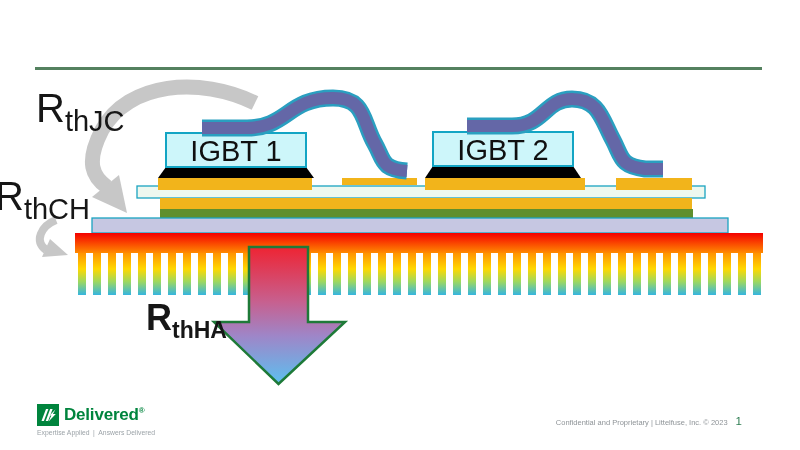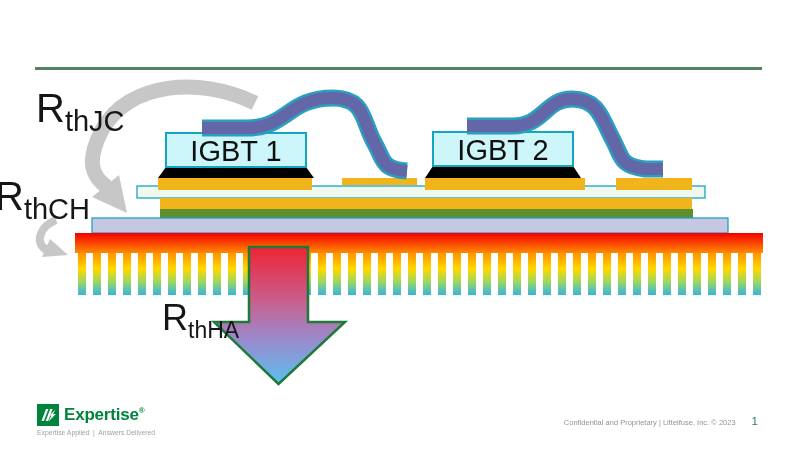--- a/index.html
+++ b/index.html
@@ -10,30 +10,30 @@
   #fins{left:78px;top:253px;width:683px;height:42px;
     background-image:
       repeating-linear-gradient(90deg, rgba(255,255,255,0) 0 8px, #ffffff 8px 15px),
       linear-gradient(180deg,#FF9100 0%,#FFD800 38%,#9ED85E 68%,#35B5E0 100%);}
   #diagram-svg{left:0;top:0;width:800px;height:450px;}
   .lbl{position:absolute;color:#161616;white-space:nowrap;}
   .lbl .main{font-size:40px;}
   .lbl .sub{font-size:29px;display:inline-block;transform:translateY(9px);}
   #rthjc{left:36px;top:86px;}
   #rthch{left:-5px;top:174px;}
-  #rthha{left:162px;top:297px;}
+  #rthha{left:146px;top:297px;font-weight:bold;}
   #rthha .main{font-size:36px;}
   #rthha .sub{font-size:23px;transform:translateY(8px);}
   
   #logo{left:37px;top:404px;width:22px;height:22px;}
   #brand{left:64px;top:405px;font-size:17px;font-weight:bold;color:#00843D;letter-spacing:-0.2px;}
   #brand sup{font-size:8px;}
   #tagline{left:37px;top:429px;width:118px;display:flex;justify-content:space-between;
            font-size:6.8px;color:#9CA3A8;}
-  #footer-right{right:42px;top:415px;display:flex;align-items:baseline;gap:16px;}
+  #footer-right{right:58px;top:415px;display:flex;align-items:baseline;gap:8px;}
   #conf{font-size:7.5px;color:#8F9498;}
   #pagenum{font-size:11.5px;color:#2E7D52;}
 </style>
 </head>
 <body>
 
 <div id="fins" class="abs"></div>
 
 <svg id="diagram-svg" class="abs" viewBox="0 0 800 450">
   <defs>
@@ -101,21 +101,21 @@
 <div id="rthha" class="lbl">
   <span class="main">R</span><span class="sub">thHA</span>
 </div>
 
 <svg id="logo" class="abs" viewBox="0 0 22 22">
   <rect width="22" height="22" fill="#00843D"></rect>
   <path fill="#FFFFFF" d="M4.5 17 L9 5 L11.4 5 L6.9 17 Z"></path>
   <path fill="#FFFFFF" d="M8.7 17 L13.2 5 L15.6 5 L11.1 17 Z"></path>
   <path fill="#FFFFFF" d="M12.6 11.6 L18.4 5.4 L15.9 10 L18.8 10 L11.6 17.4 L14.3 11.6 Z"></path>
 </svg>
-<div id="brand" class="abs"><span>Expertise</span><sup>®</sup></div>
+<div id="brand" class="abs"><span>Delivered</span><sup>®</sup></div>
 <div id="tagline" class="abs">
   <span>Expertise Applied</span>
   <span>|</span>
   <span>Answers Delivered</span>
 </div>
 
 <div id="footer-right" class="abs">
   <span id="conf">Confidential and Proprietary | Littelfuse, Inc. © 2023</span>
   <span id="pagenum">1</span>
 </div>

